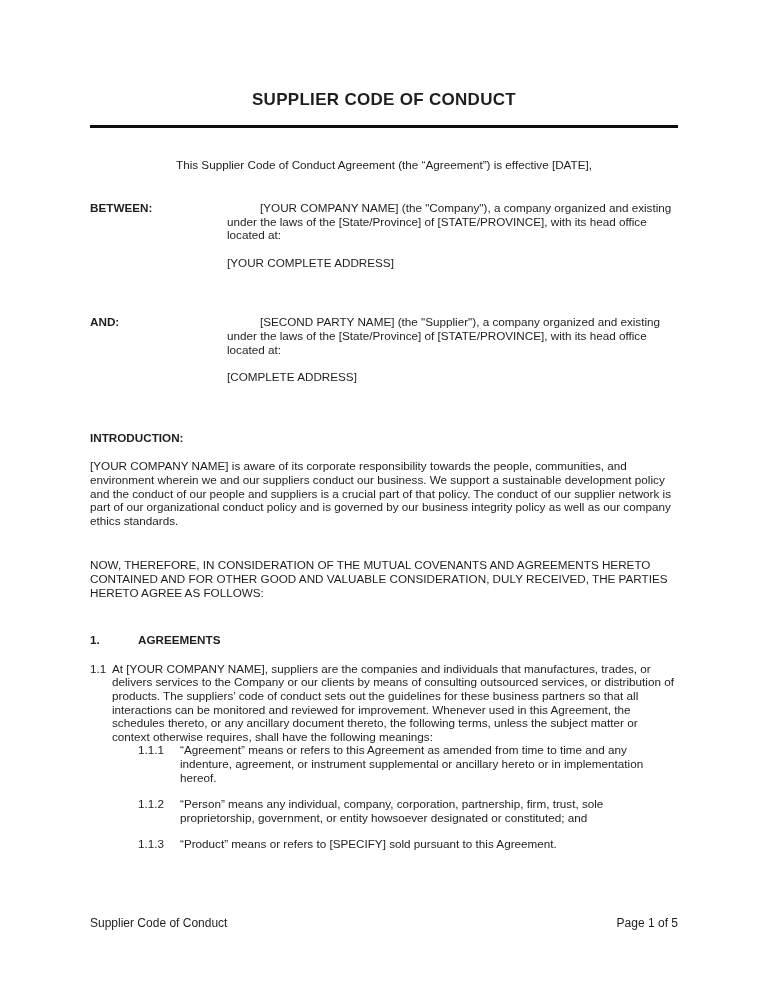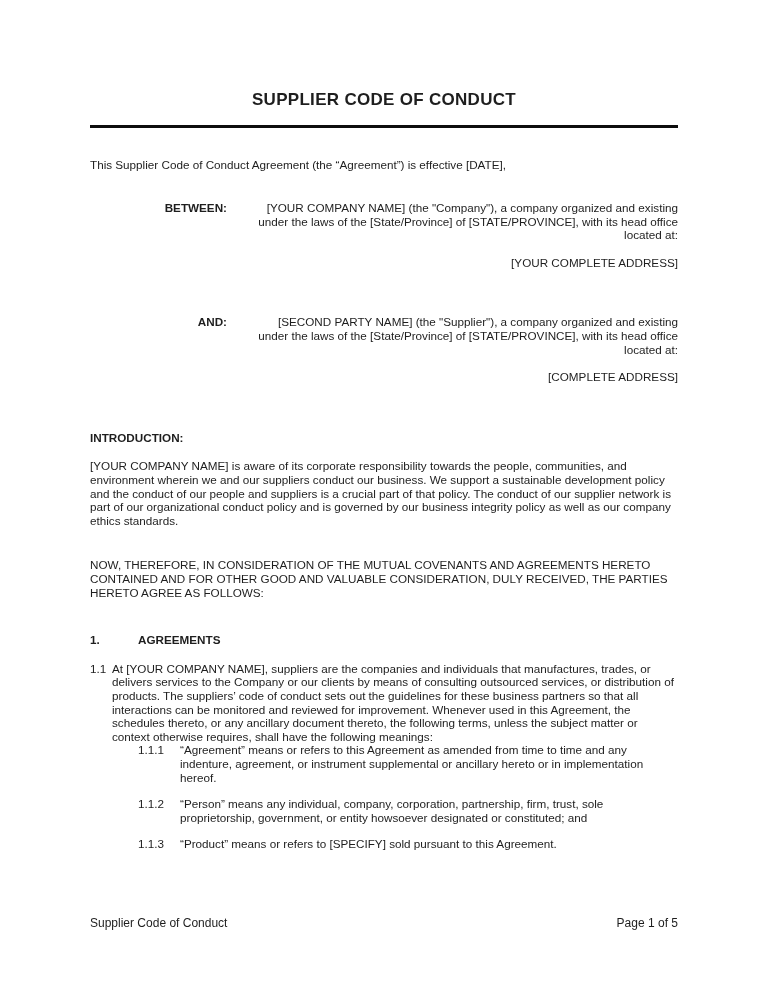--- a/index.html
+++ b/index.html
@@ -25,27 +25,26 @@
     font-size: 17px;
     line-height: 20px;
     font-weight: 700;
     letter-spacing: 0.3px;
   }
   .title-rule {
     height: 2.5px;
     background: #0d0d0d;
     margin-top: 15px;
   }
-  .effective-line { margin-top: 30px; }
+  .effective-line { margin-top: 30px; text-align: center; }
 
   .party {
     display: grid;
     grid-template-columns: 137px 1fr;
     margin-top: 30px;
-    text-align: right;
   }
   .party.second { margin-top: 46px; }
   .party-label { font-weight: 700; }
   .party-name { font-weight: 400; padding-left: 33px; }
   .party-address { margin-top: 14px; }
 
   .intro-heading {
     margin-top: 47px;
     font-weight: 700;
   }

